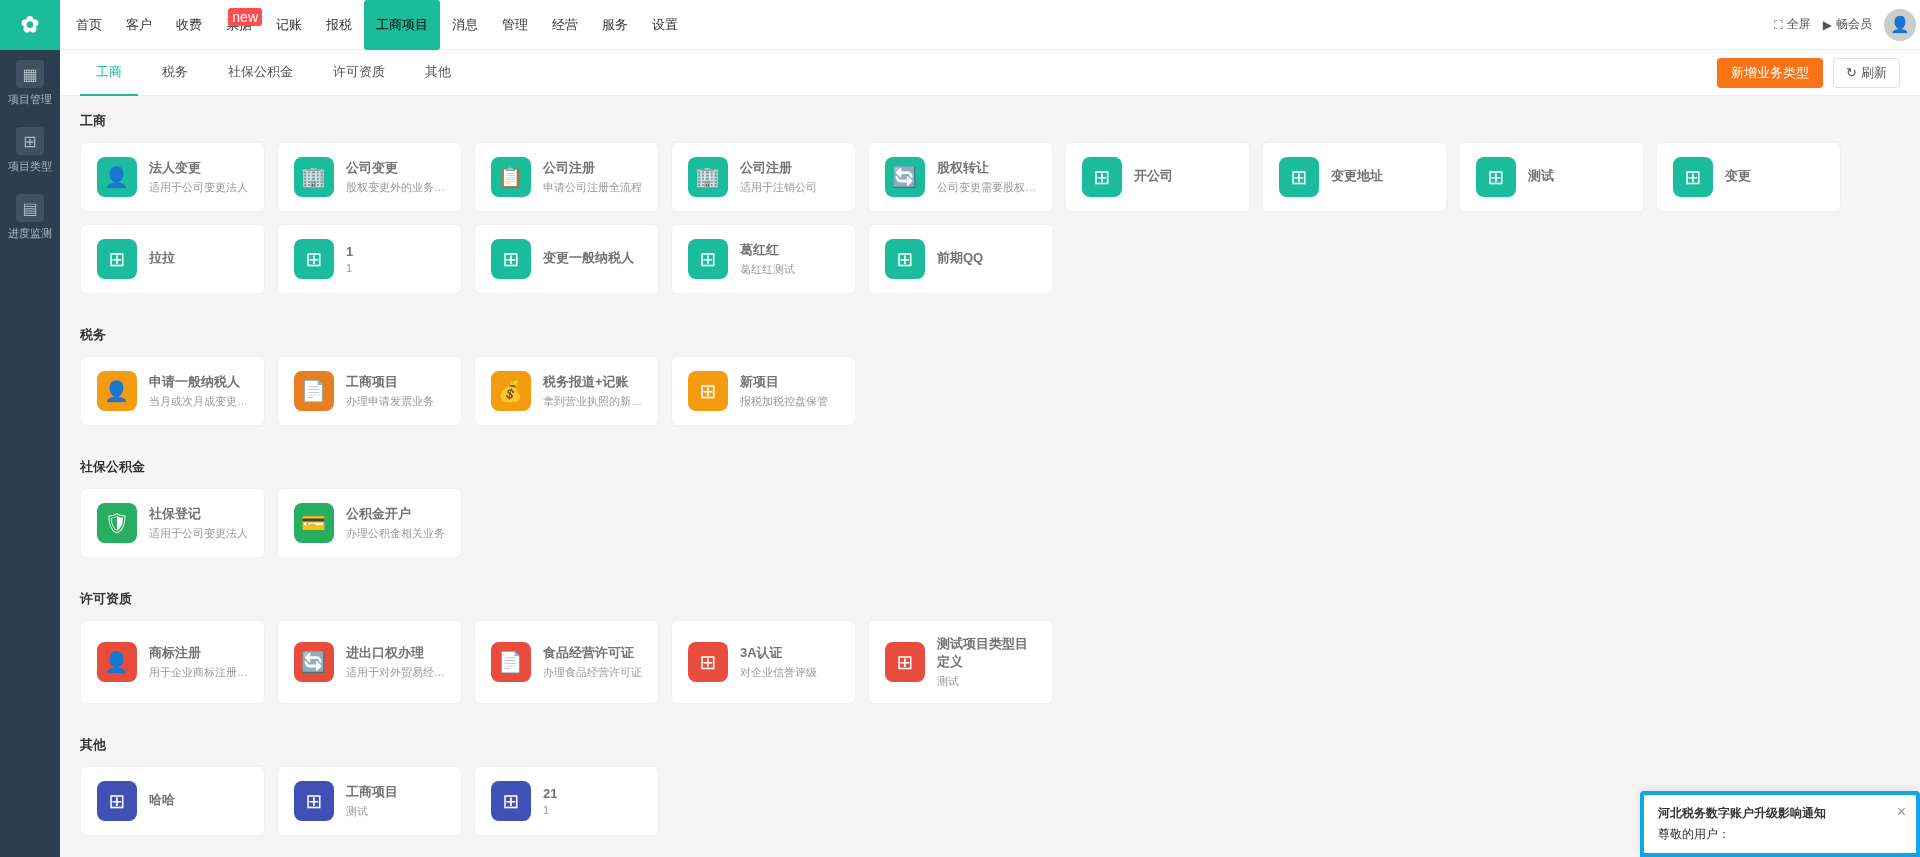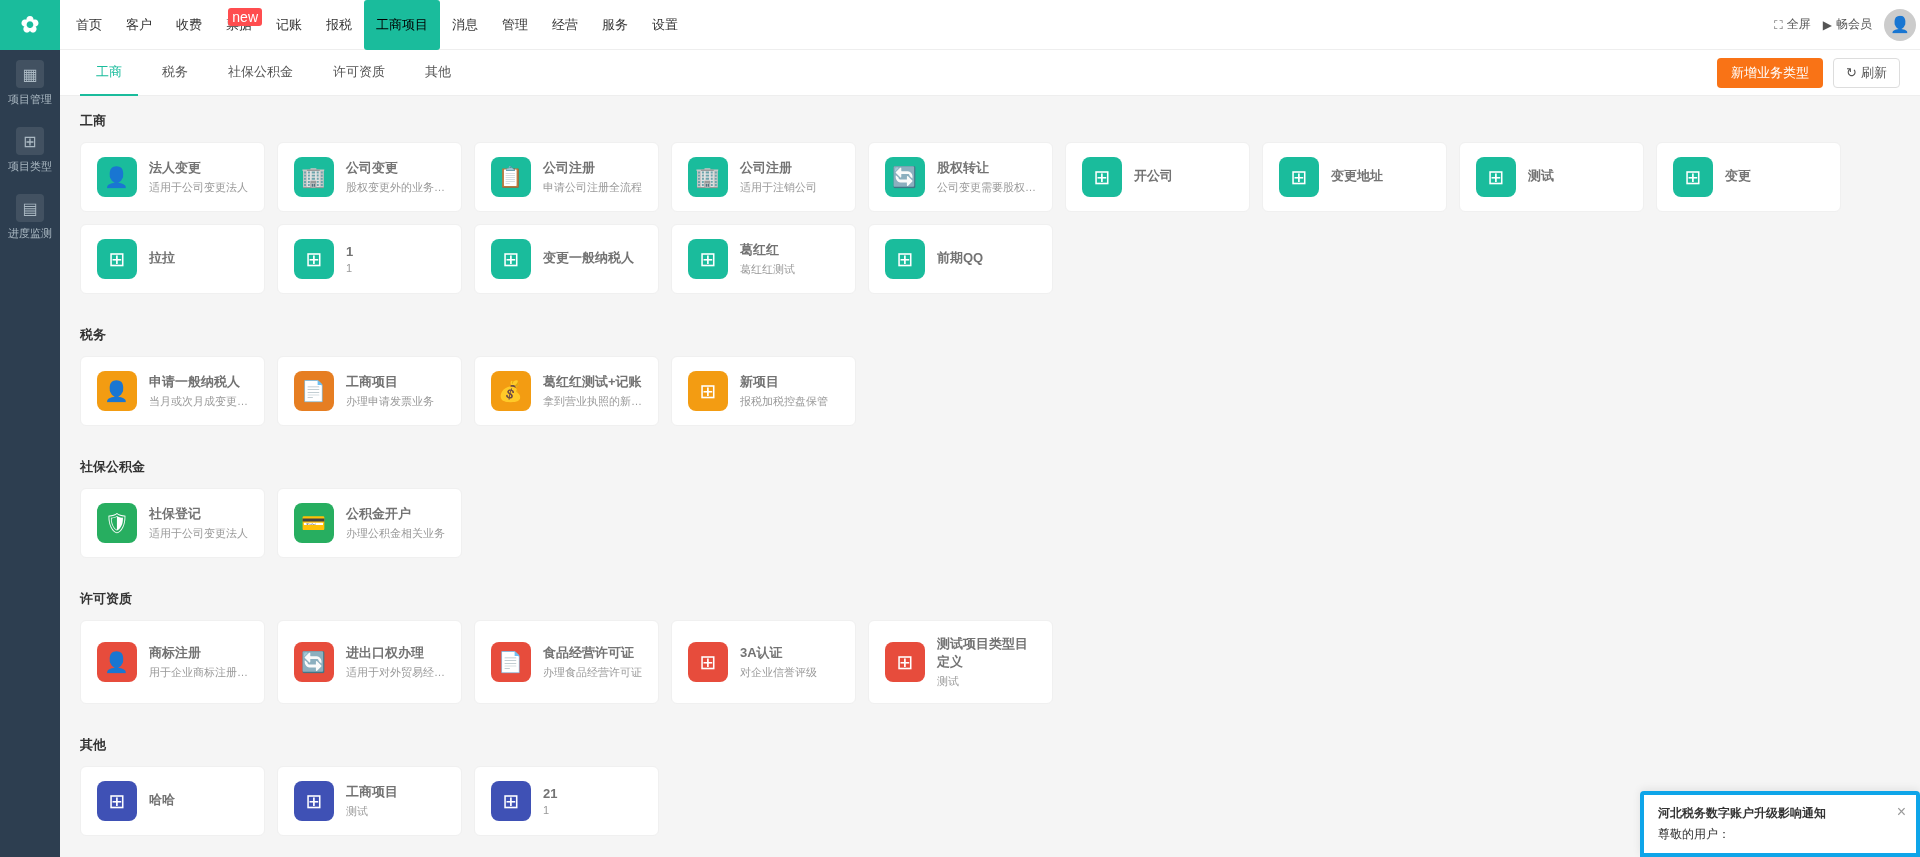--- a/index.html
+++ b/index.html
@@ -456,21 +456,21 @@
               <div class="card">
                 <div class="card-icon" style="background: rgb(230, 126, 34);">📄</div>
                 <div class="card-info">
                   <div class="card-title">工商项目</div>
                   <div class="card-desc">办理申请发票业务</div>
                 </div>
               </div>
               <div class="card">
                 <div class="card-icon" style="background: rgb(243, 156, 18);">💰</div>
                 <div class="card-info">
-                  <div class="card-title">葛红红测试+记账</div>
+                  <div class="card-title">税务报道+记账</div>
                   <div class="card-desc">拿到营业执照的新公司</div>
                 </div>
               </div>
               <div class="card">
                 <div class="card-icon" style="background: rgb(243, 156, 18);">⊞</div>
                 <div class="card-info">
                   <div class="card-title">新项目</div>
                   <div class="card-desc">报税加税控盘保管</div>
                 </div>
               </div>

